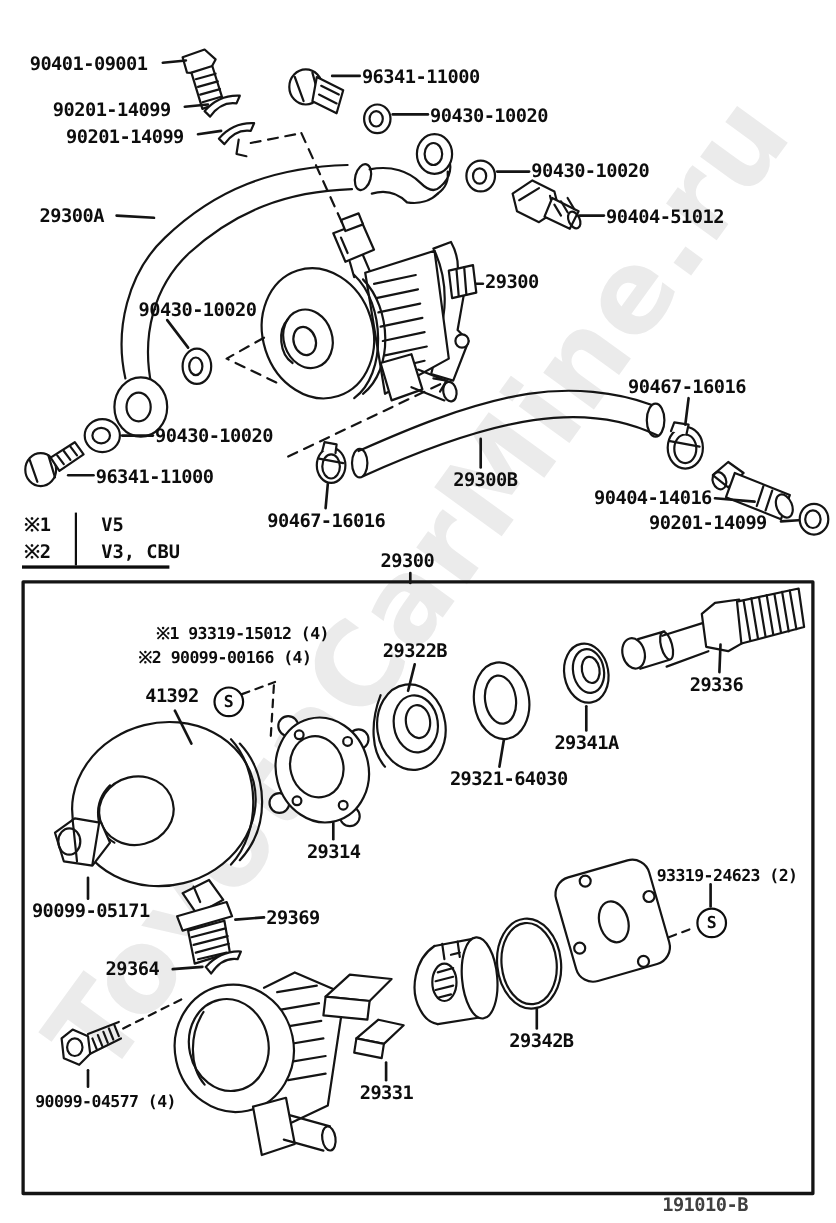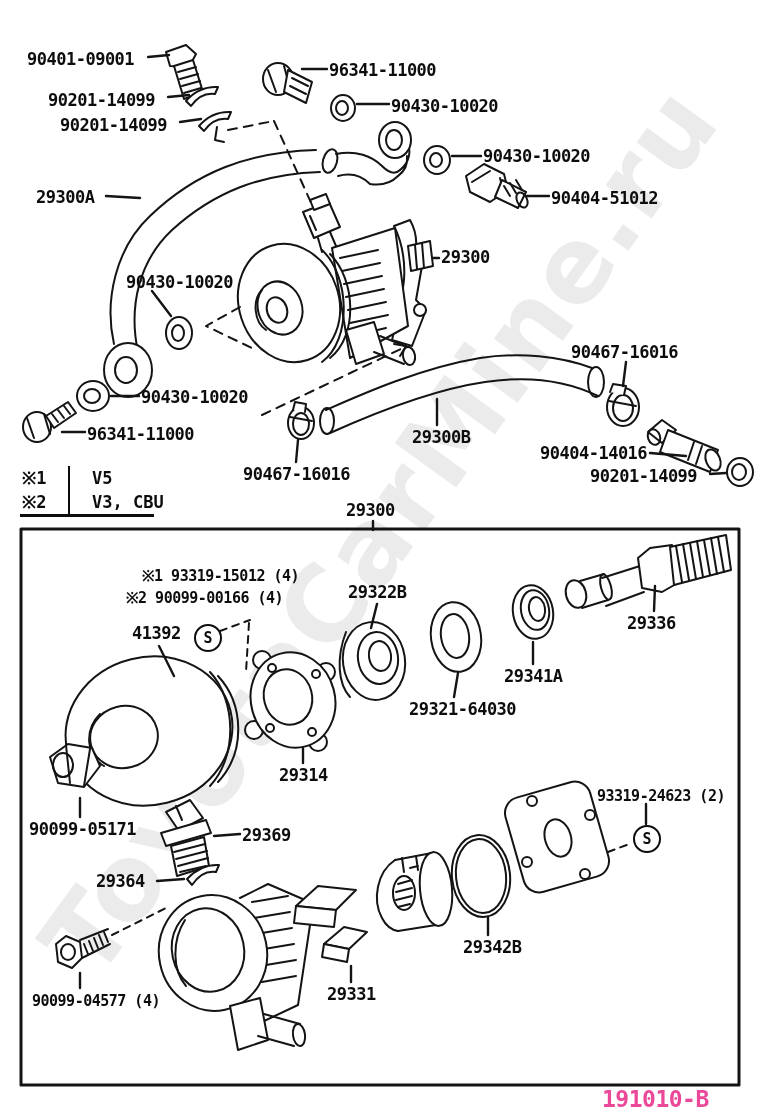--- a/index.html
+++ b/index.html
@@ -17,22 +17,22 @@
   .legend{position:absolute;left:22px;top:466px;z-index:2;font-size:17px;font-weight:bold;
           color:#0d0d0d;}
   .legend .lr{display:flex;line-height:24px;}
   .legend .lk{width:46px;}
   .legend .lv{border-left:2px solid #0d0d0d;padding-left:22px;}
   .legend-underline{position:absolute;left:20px;top:514px;width:134px;height:3px;
                     background:#0d0d0d;z-index:2;}
   .smark{position:absolute;z-index:2;width:24px;height:24px;border:2px solid #0d0d0d;
          border-radius:50%;background:#fff;font-size:15px;font-weight:bold;color:#0d0d0d;
          display:flex;align-items:center;justify-content:center;}
-  .footer-code{position:absolute;left:602px;top:1086px;z-index:2;font-size:23px;
-               font-weight:bold;color:#ec4899;letter-spacing:-0.5px;}
+  .footer-code{position:absolute;left:602px;top:1086px;z-index:2;font-size:17px;
+               font-weight:bold;color:#404040;letter-spacing:-0.5px;}
 </style>
 </head>
 <body>
 
 <div class="stage">
 
   <div class="watermark" style="color:#ebebeb">ToyotaCarMine.ru</div>
 
   <svg class="art" width="760" height="1112" viewBox="0 0 760 1112" stroke="#141414" fill="none" stroke-width="2" stroke-linecap="round" stroke-linejoin="round">
 

